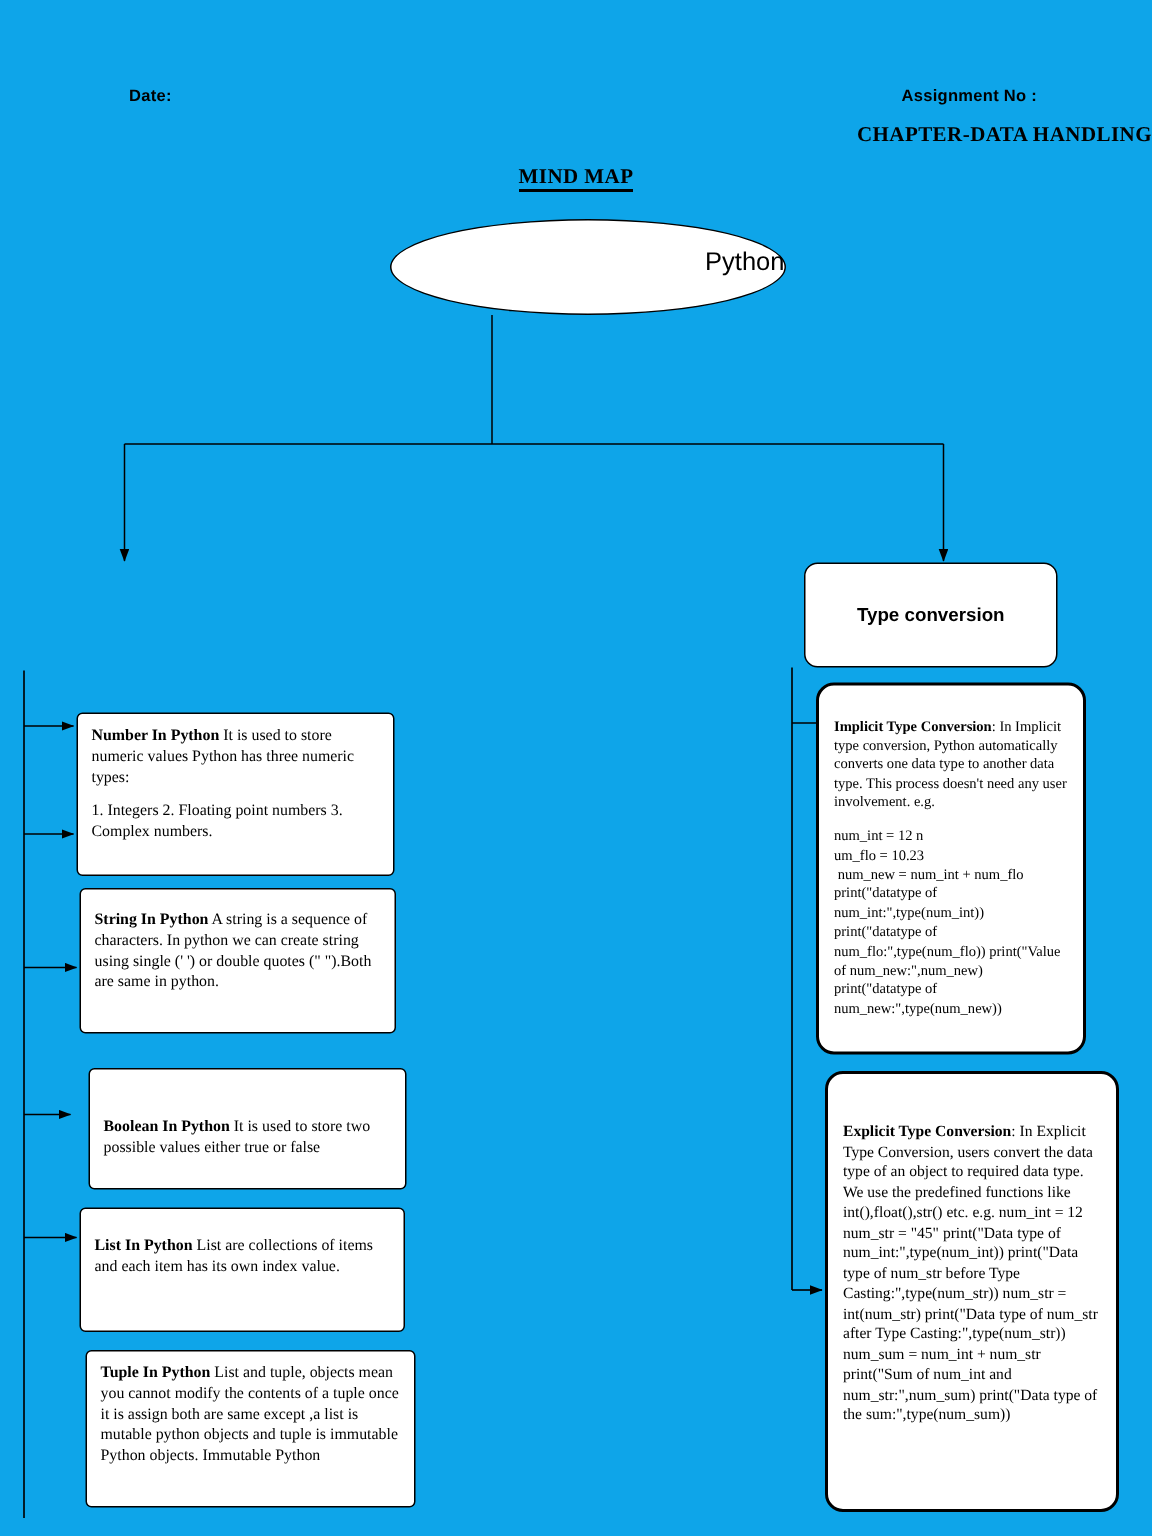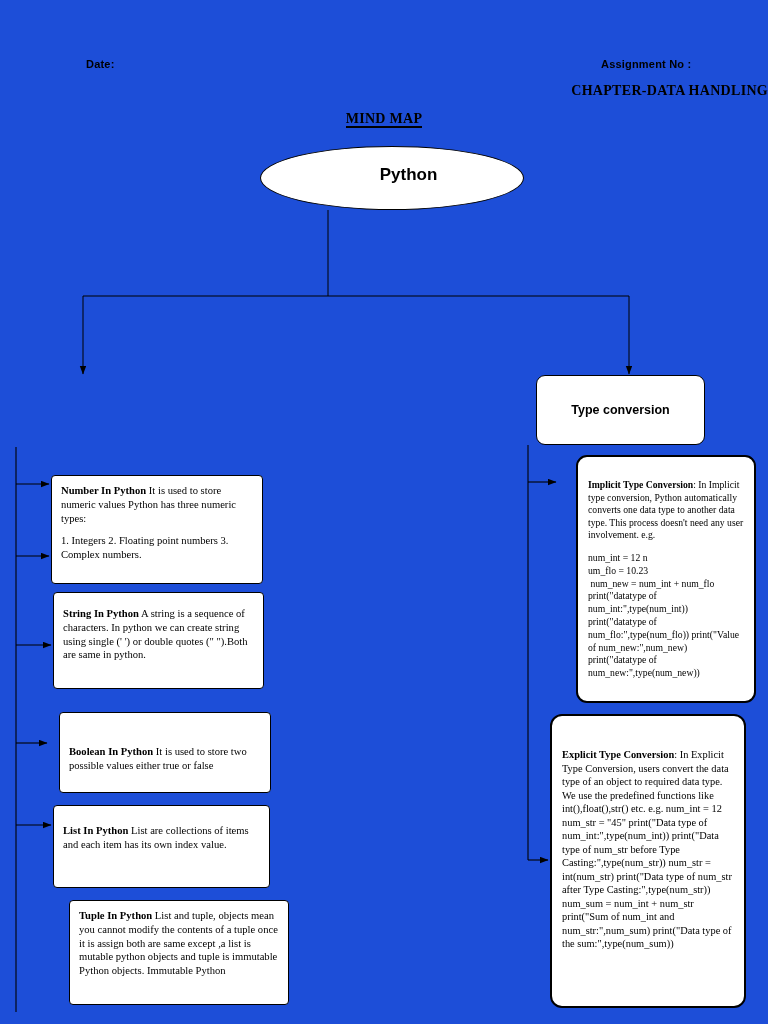--- a/index.html
+++ b/index.html
@@ -10,21 +10,21 @@
   }
   body {
     font-family: "Liberation Serif", "DejaVu Serif", serif;
     color: #000000;
   }
   #page {
     position: relative;
     width: 768px;
     height: 1024px;
     overflow: hidden;
-    background: #1d4ed8;
+    background: #0ea5e9;
   }
   #wires {
     position: absolute;
     left: 0;
     top: 0;
     width: 768px;
     height: 1024px;
     pointer-events: none;
   }
 
@@ -63,23 +63,23 @@
     height: 64px;
     border: 1px solid #000000;
     border-radius: 50%;
     box-sizing: border-box;
     background: #ffffff;
   }
   #root-node .root-text {
     position: absolute;
     left: 11px; right: 0;
     top: 18px;
-    text-align: center;
+    text-align: right;
     font-family: "Liberation Sans", "DejaVu Sans", sans-serif;
-    font-weight: bold;
+    font-weight: normal;
     font-size: 17px;
     padding-left: 22px;
   }
 
   
   .branch-box {
     position: absolute;
     border: 1.6px solid #000000;
     border-radius: 9px;
     box-sizing: border-box;
@@ -127,25 +127,25 @@
 
   #card-string   { left: 53px; top: 592px; width: 211px; height: 97px; }
   #card-string .leaf-body     { position:absolute; left:9px; right:6px; top:14px; }
 
   #card-boolean  { left: 59px; top: 712px; width: 212px; height: 81px; padding-left: 24px; }
   #card-boolean .leaf-body    { position:absolute; left:9px; right:6px; top:32px; }
 
   #card-list     { left: 53px; top: 805px; width: 217px; height: 83px; }
   #card-list .leaf-body       { position:absolute; left:9px; right:8px; top:18px; }
 
-  #card-tuple    { left: 69px; top: 900px; width: 220px; height: 105px; }
+  #card-tuple    { left: 57px; top: 900px; width: 220px; height: 105px; }
   #card-tuple .leaf-body      { position:absolute; left:9px; right:6px; top:8px; }
 
   
-  #card-implicit { left: 576px; top: 455px; width: 180px; height: 248px; border-radius: 11px; }
+  #card-implicit { left: 544px; top: 455px; width: 180px; height: 248px; }
   #card-implicit .leaf-body   { position:absolute; left:10px; right:7px; top:22px;
                                 font-size:9.7px; line-height:1.30; }
   #card-implicit .leaf-code   { position:absolute; left:10px; right:7px; top:95px;
                                 font-family:"Liberation Serif","DejaVu Serif",serif;
                                 font-size:9.7px; line-height:1.32; white-space:pre-wrap; }
 
   #card-explicit { left: 550px; top: 714px; width: 196px; height: 294px; }
   #card-explicit .leaf-body   { position:absolute; left:10px; right:7px; top:32px;
                                 font-size:10.4px; line-height:1.30; }
 </style>

